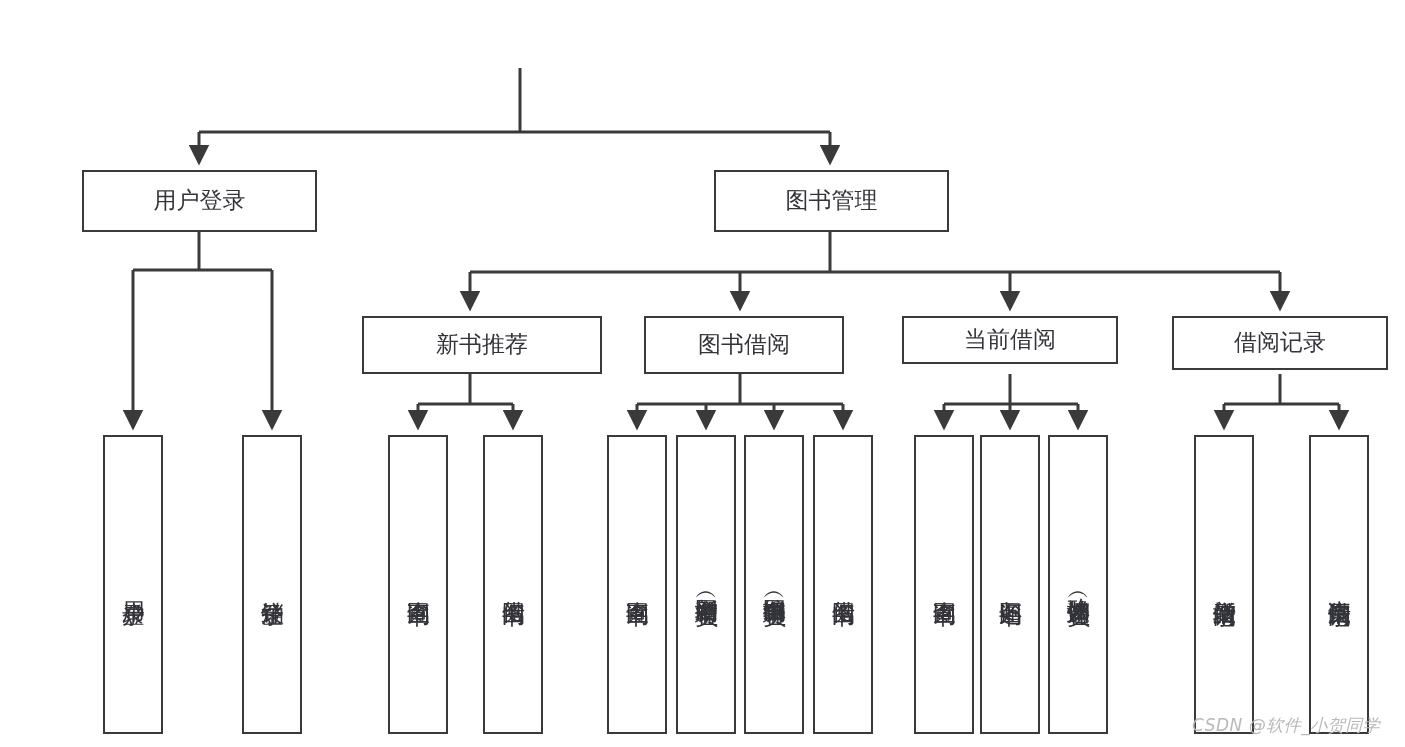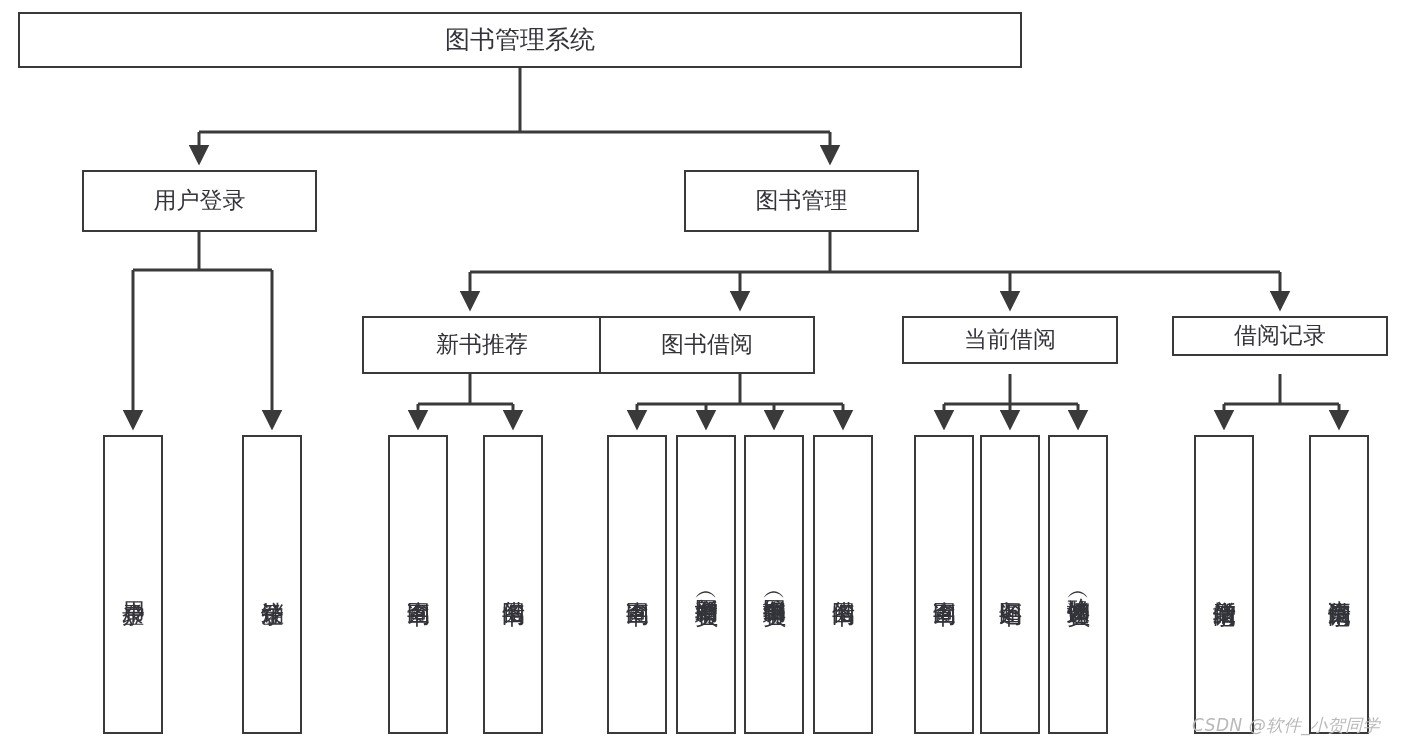--- a/index.html
+++ b/index.html
@@ -105,41 +105,38 @@
       <path d="M 1010 404 L 1010 427" marker-end="url(#arrow)"></path>
       <path d="M 1078 404 L 1078 427" marker-end="url(#arrow)"></path>
 
       <path d="M 1280 374 L 1280 404"></path>
       <path d="M 1224 404 L 1339 404"></path>
       <path d="M 1224 404 L 1224 427" marker-end="url(#arrow)"></path>
       <path d="M 1339 404 L 1339 427" marker-end="url(#arrow)"></path>
     </g>
   </svg>
 
-  <div class="node lvl0" style="left:18px; top:12px; width:1004px; height:56px;">
-    <span class="label">图书管理系统</span>
-  </div>
 
   <div class="node lvl1" style="left:82px; top:170px; width:235px; height:62px;">
     <span class="label">用户登录</span>
   </div>
-  <div class="node lvl1" style="left:684px; top:170px; width:235px; height:62px;">
+  <div class="node lvl1" style="left:714px; top:170px; width:235px; height:62px;">
     <span class="label">图书管理</span>
   </div>
 
   <div class="node lvl2" style="left:362px; top:316px; width:240px; height:58px;">
     <span class="label">新书推荐</span>
   </div>
-  <div class="node lvl2" style="left:599px; top:316px; width:216px; height:58px;">
+  <div class="node lvl2" style="left:644px; top:316px; width:200px; height:58px;">
     <span class="label">图书借阅</span>
   </div>
   <div class="node lvl2" style="left:902px; top:316px; width:216px; height:48px;">
     <span class="label">当前借阅</span>
   </div>
-  <div class="node lvl2" style="left:1172px; top:316px; width:216px; height:40px;">
+  <div class="node lvl2" style="left:1172px; top:316px; width:216px; height:54px;">
     <span class="label">借阅记录</span>
   </div>
 
   <div class="node leaf vertical" style="left:103px; top:435px; width:60px; height:299px;">
     <span class="label">用户登录</span>
   </div>
   <div class="node leaf vertical" style="left:242px; top:435px; width:60px; height:299px;">
     <span class="label">注销登录</span>
   </div>
 

